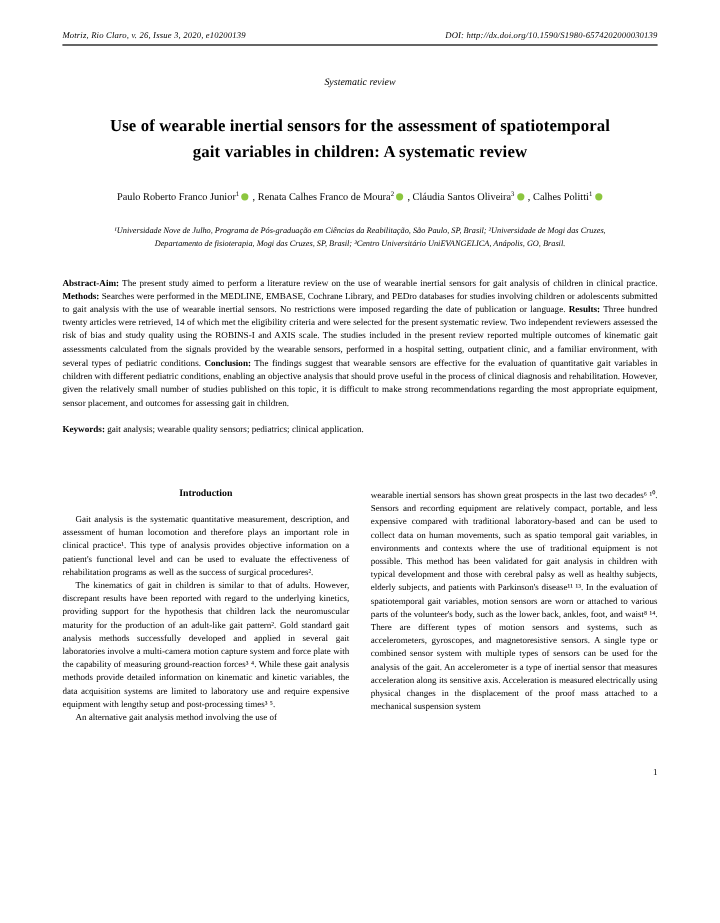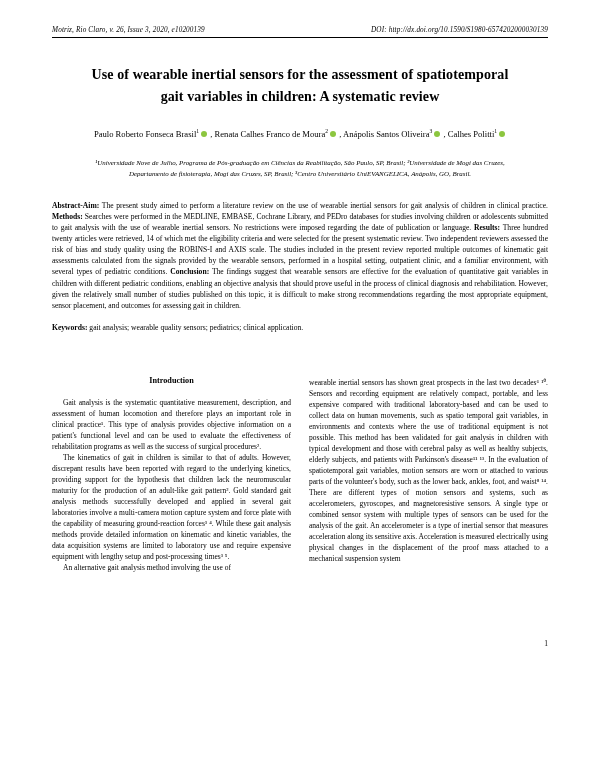--- a/index.html
+++ b/index.html
@@ -131,34 +131,35 @@
 <body>
 
 <div class="page">
 
   <div class="running-head">
     <span class="left">Motriz, Rio Claro, v. 26, Issue 3, 2020, e10200139</span>
     <span class="right">DOI: http://dx.doi.org/10.1590/S1980-6574202000030139</span>
   </div>
   <div class="rule"></div>
 
+  <div class="systematic-review">Systematic review</div>
 
   <h1 class="title">Use of wearable inertial sensors for the assessment of spatiotemporal gait variables in children: A systematic review</h1>
 
   <div class="authors">
     <span>
-      <span>Paulo Roberto Fonseca Brasil</span><span class="sup">1</span><span class="orcid"></span>
+      <span>Paulo Roberto Franco Junior</span><span class="sup">1</span><span class="orcid"></span>
     </span>
     <span>,</span>
     <span>
       <span>Renata Calhes Franco de Moura</span><span class="sup">2</span><span class="orcid"></span>
     </span>
     <span>,</span>
     <span>
-      <span>Anápolis Santos Oliveira</span><span class="sup">3</span><span class="orcid"></span>
+      <span>Cláudia Santos Oliveira</span><span class="sup">3</span><span class="orcid"></span>
     </span>
     <span>,</span>
     <span>
       <span>Calhes Politti</span><span class="sup">1</span><span class="orcid"></span>
     </span>
   </div>
 
   <div class="affiliations">¹Universidade Nove de Julho, Programa de Pós-graduação em Ciências da Reabilitação, São Paulo, SP, Brasil; ²Universidade de Mogi das Cruzes, Departamento de fisioterapia, Mogi das Cruzes, SP, Brasil; ³Centro Universitário UniEVANGELICA, Anápolis, GO, Brasil.</div>
 
   <div class="abstract">

